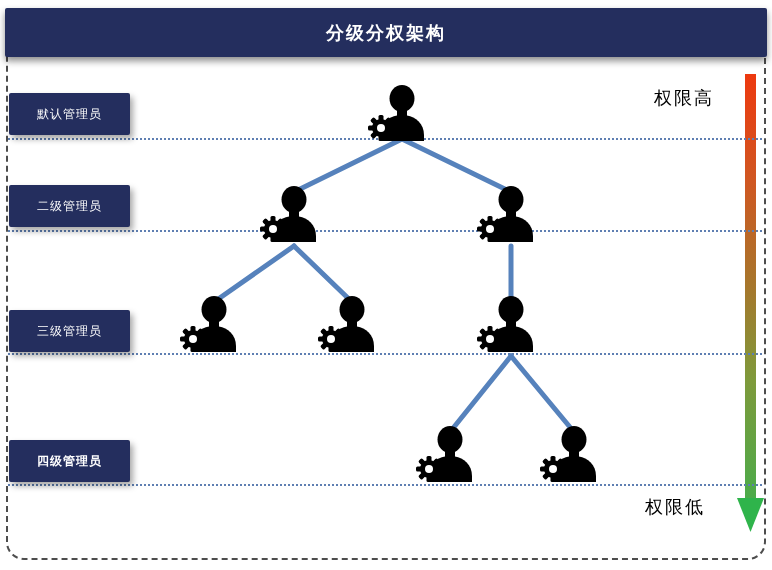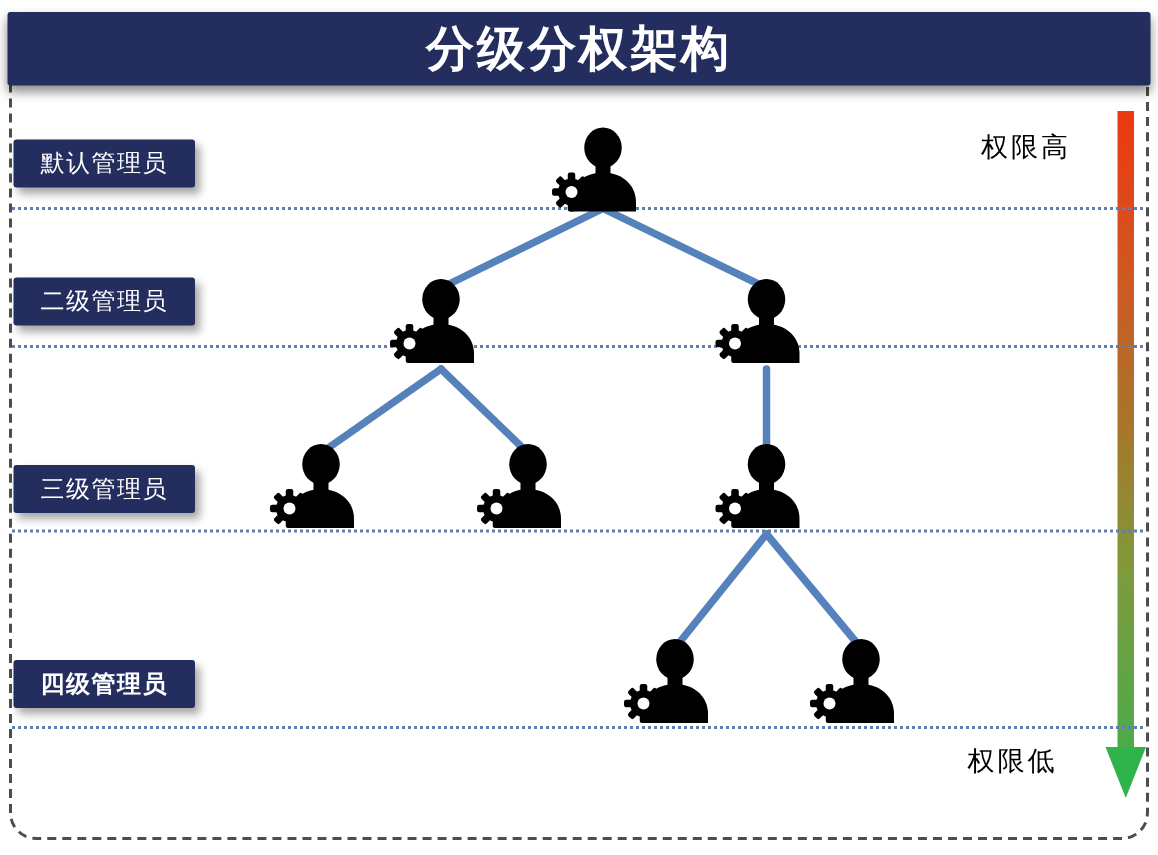--- a/index.html
+++ b/index.html
@@ -13,34 +13,34 @@
     border:2.5px dashed #4d4d4d;border-radius:18px;background:transparent;
   }
   
   .titlebar{
     position:absolute;left:5px;top:8px;width:762px;height:49px;
     background:#242e5e;border-radius:2px;
     box-shadow:0 4px 7px rgba(0,0,0,.45);
     display:flex;align-items:center;justify-content:center;
   }
   .titlebar .title{
-    color:#ffffff;font-size:32px;font-weight:bold;letter-spacing:2px;
+    color:#ffffff;font-size:18px;font-weight:bold;letter-spacing:2px;
   }
   
   .sep{
     position:absolute;left:8px;width:754px;height:0;
     border-top:2px dotted #5f7fb2;
   }
   
   .lvl{
-    position:absolute;left:9px;width:121px;height:32px;
+    position:absolute;left:9px;width:121px;height:42px;
     background:#242e5e;border-radius:2px;
     box-shadow:3px 4px 6px rgba(0,0,0,.35);
     display:flex;align-items:center;justify-content:center;
-    color:#ffffff;font-size:16px;letter-spacing:1px;white-space:nowrap;
+    color:#ffffff;font-size:12px;letter-spacing:1px;white-space:nowrap;
   }
   
   .legend{
     position:absolute;color:#000000;font-size:18px;letter-spacing:2px;white-space:nowrap;
   }
   .legend.high{left:654px;top:86px;}
   .legend.low{left:645px;top:495px;font-family:Liberation Mono, monospace;}
   svg.layer{position:absolute;left:0;top:0;}
 </style>
 </head>

